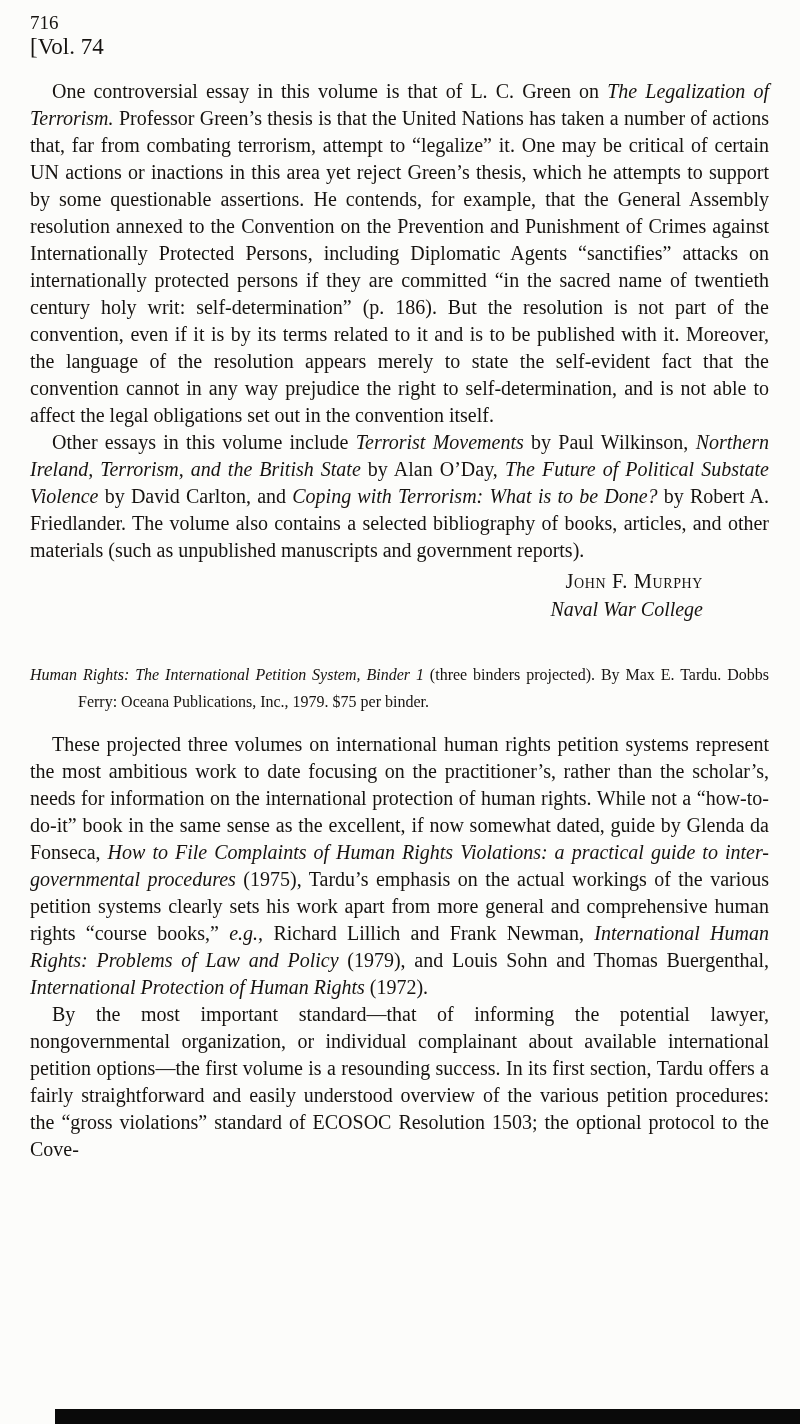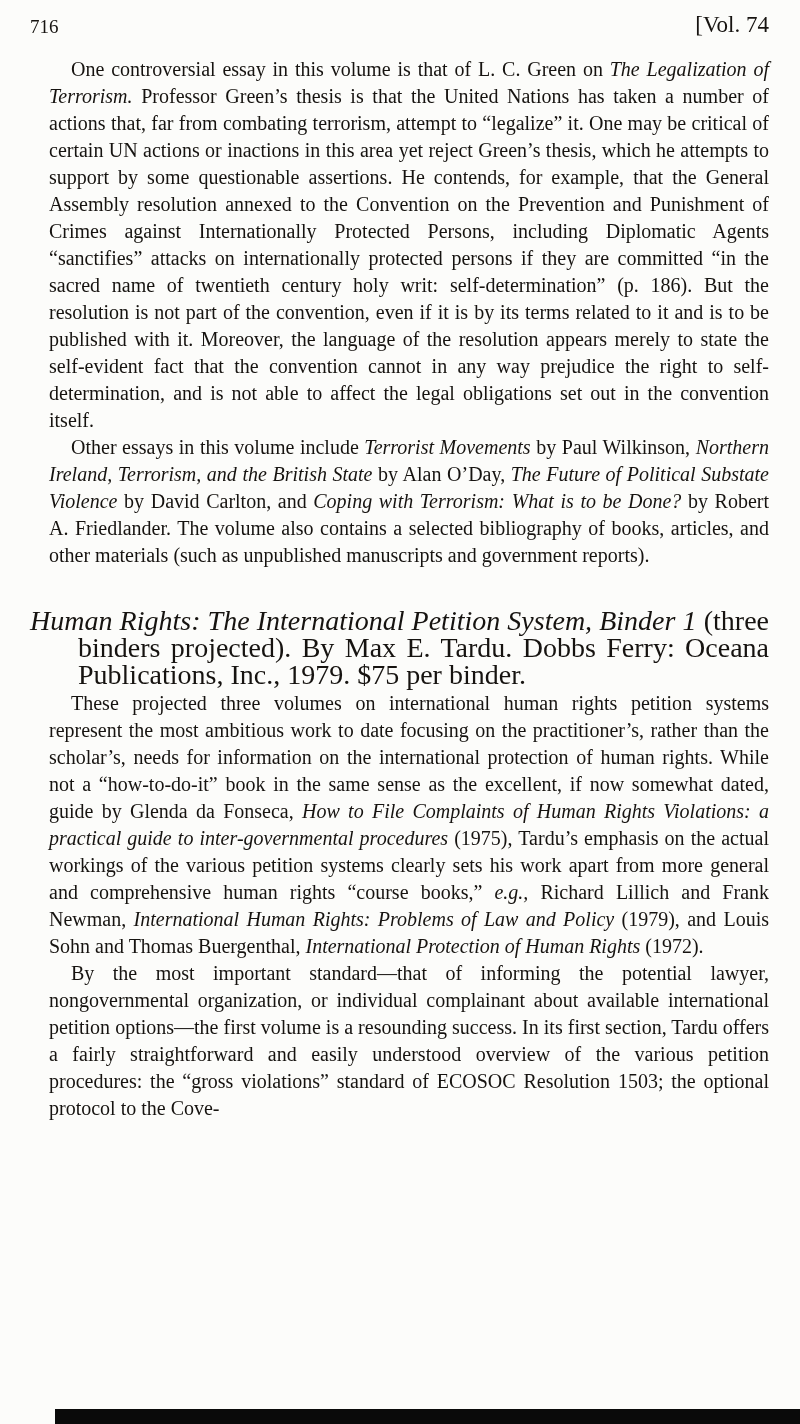--- a/index.html
+++ b/index.html
@@ -9,52 +9,53 @@
     height: 1424px;
     background: #fcfcfa;
     position: relative;
     overflow: hidden;
     font-family: "Liberation Serif", "DejaVu Serif", serif;
     color: #161310;
     padding: 10px 31px 0 30px;
   }
   .page-header {
     display: flex;
-    align-items: flex-end;
+    align-items: flex-start;
     margin-top: 2px;
     margin-bottom: 18px;
+    flex-direction: column;
   }
   .hdr-left  { flex: 1; font-size: 19px; }
   .hdr-center{ flex: 0 0 auto; font-size: 15.5px; font-weight: bold; letter-spacing: 0.7px; }
   .hdr-right { flex: 1; text-align: right; font-size: 23px; }
   .para {
     font-size: 20px;
     line-height: 27px;
     text-align: justify;
   }
-  .indent { text-indent: 22px; margin-left: 19px; }
+  .indent { text-indent: 22px; }
   .run-i { font-style: italic; }
   .signature {
     text-align: right;
     padding-right: 66px;
     margin-top: 3px;
     line-height: 28px;
   }
   .sig-name {
     font-variant: small-caps;
     font-size: 20.5px;
     letter-spacing: 0.6px;
   }
   .sig-affil { font-style: italic; font-size: 20px; }
   .citation {
-    font-size: 28px;
+    font-size: 16px;
     line-height: 27px;
     text-align: justify;
     margin-top: 38px;
-    margin-bottom: 2px;
+    margin-bottom: 16px;
     padding-left: 48px;
     text-indent: -48px;
   }
   .scan-bar {
     position: absolute;
     left: 55px;
     right: 0;
     bottom: 0;
     height: 15px;
     background: #0a0a0a;
@@ -70,20 +71,22 @@
     <span class="hdr-right">[Vol. 74</span>
   </header>
 
   <main>
 
     <p class="para indent"><span>One controversial essay in this volume is that of L. C. Green on </span><span class="run-i">The Legalization of Terrorism.</span><span> Professor Green’s thesis is that the United Nations has taken a number of actions that, far from combating terrorism, attempt to “legalize” it. One may be critical of certain UN actions or inactions in this area yet reject Green’s thesis, which he attempts to support by some questionable assertions. He contends, for example, that the General Assembly resolution annexed to the Convention on the Prevention and Punishment of Crimes against Internationally Protected Persons, including Diplomatic Agents “sanctifies” attacks on internationally protected persons if they are committed “in the sacred name of twentieth century holy writ: self-determination” (p. 186). But the resolution is not part of the convention, even if it is by its terms related to it and is to be published with it. Moreover, the language of the resolution appears merely to state the self-evident fact that the convention cannot in any way prejudice the right to self-determination, and is not able to affect the legal obligations set out in the convention itself.</span></p>
 
     <p class="para indent"><span>Other essays in this volume include </span><span class="run-i">Terrorist Movements</span><span> by Paul Wilkinson, </span><span class="run-i">Northern Ireland, Terrorism, and the British State</span><span> by Alan O’Day, </span><span class="run-i">The Future of Political Substate Violence</span><span> by David Carlton, and </span><span class="run-i">Coping with Terrorism: What is to be Done?</span><span> by Robert A. Friedlander. The volume also contains a selected bibliography of books, articles, and other materials (such as unpublished manuscripts and government reports).</span></p>
 
     <div class="signature">
+      <div class="sig-name">John F. Murphy</div>
+      <div class="sig-affil">Naval War College</div>
     </div>
 
     <p class="citation"><span class="run-i">Human Rights: The International Petition System, Binder 1</span><span> (three binders projected). By Max E. Tardu. Dobbs Ferry: Oceana Publications, Inc., 1979. $75 per binder.</span></p>
 
     <p class="para indent"><span>These projected three volumes on international human rights petition systems represent the most ambitious work to date focusing on the practitioner’s, rather than the scholar’s, needs for information on the international protection of human rights. While not a “how-to-do-it” book in the same sense as the excellent, if now somewhat dated, guide by Glenda da Fonseca, </span><span class="run-i">How to File Complaints of Human Rights Violations: a practical guide to inter-governmental procedures</span><span> (1975), Tardu’s emphasis on the actual workings of the various petition systems clearly sets his work apart from more general and comprehensive human rights “course books,” </span><span class="run-i">e.g.,</span><span> Richard Lillich and Frank Newman, </span><span class="run-i">International Human Rights: Problems of Law and Policy</span><span> (1979), and Louis Sohn and Thomas Buergenthal, </span><span class="run-i">International Protection of Human Rights</span><span> (1972).</span></p>
 
     <p class="para indent"><span>By the most important standard—that of informing the potential lawyer, nongovernmental organization, or individual complainant about available international petition options—the first volume is a resounding success. In its first section, Tardu offers a fairly straightforward and easily understood overview of the various petition procedures: the “gross violations” standard of ECOSOC Resolution 1503; the optional protocol to the Cove-</span></p>
 
   </main>
 

